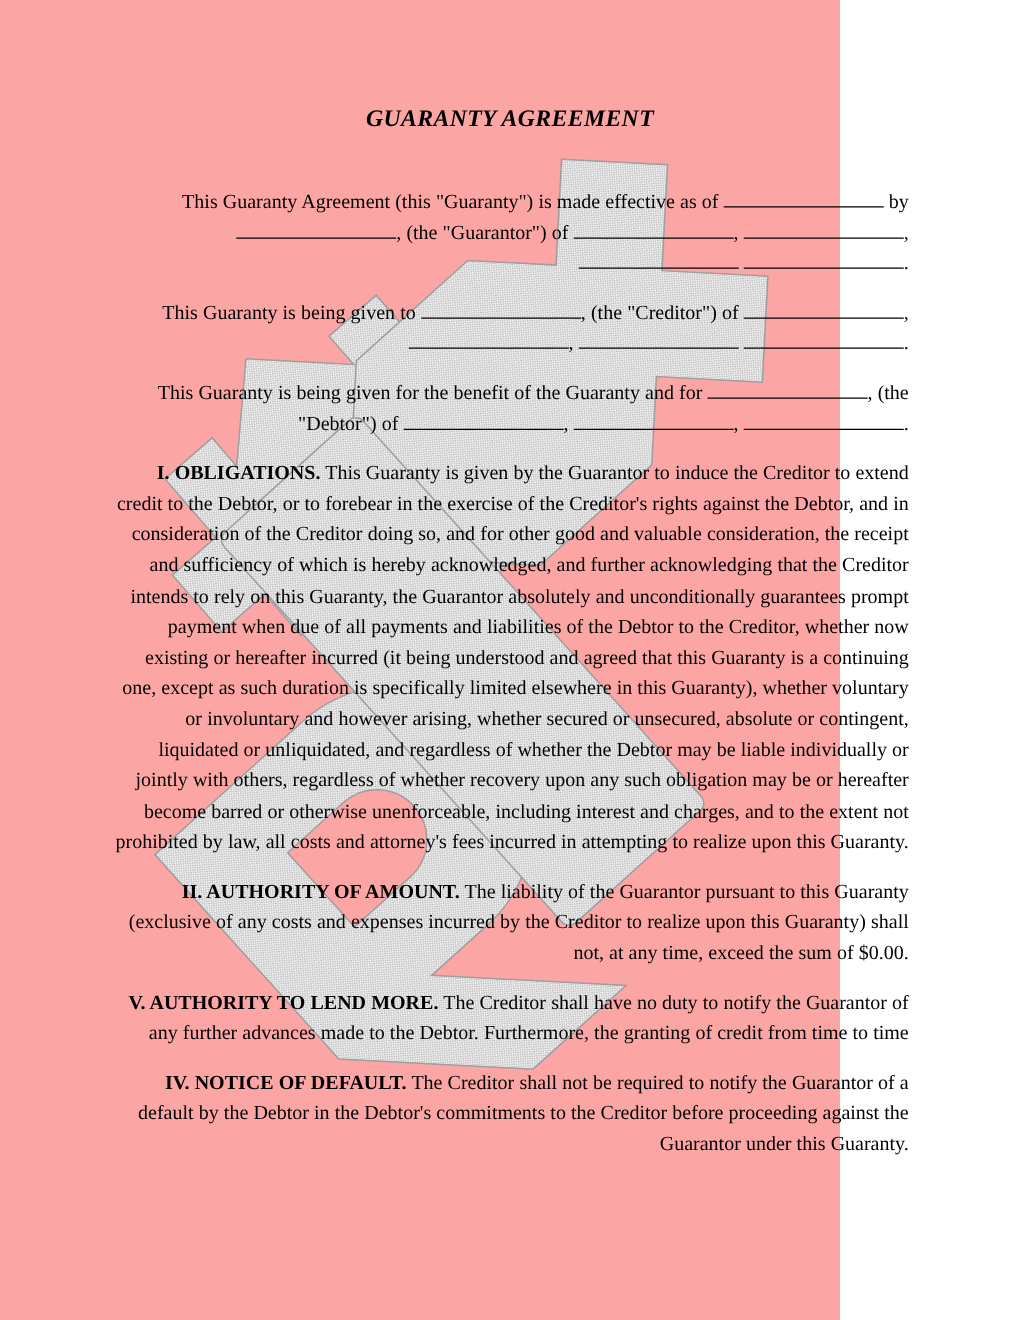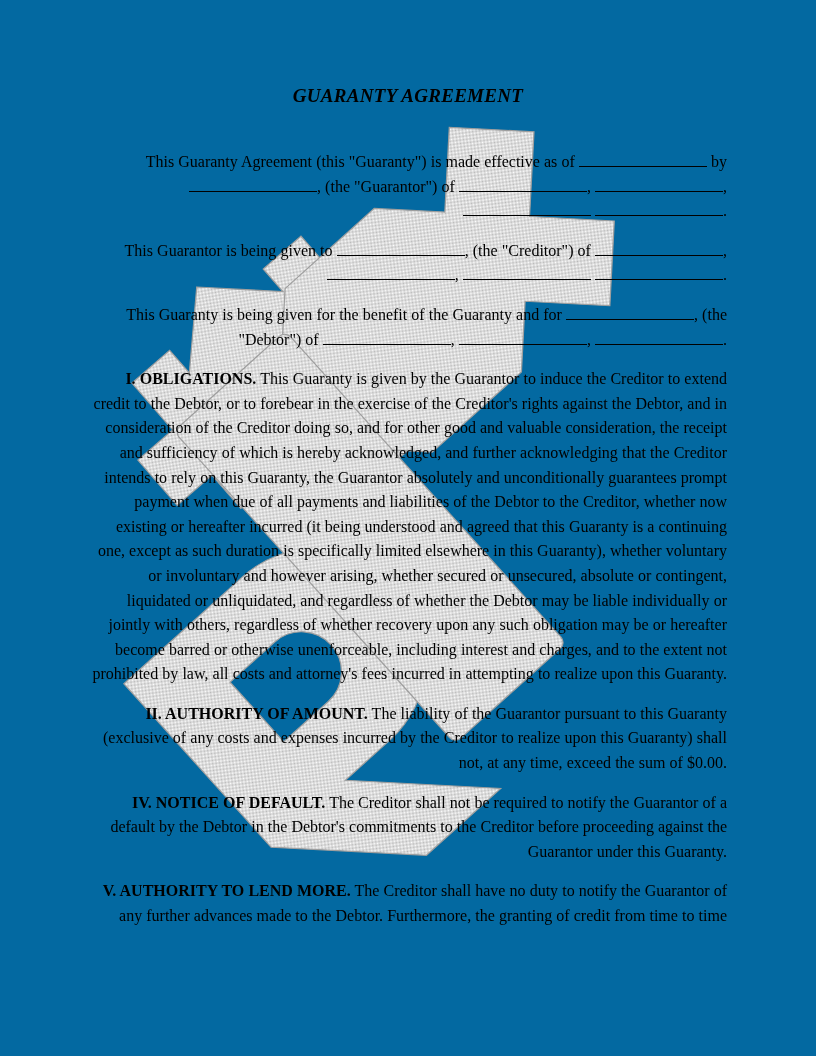--- a/index.html
+++ b/index.html
@@ -12,23 +12,23 @@
     height: 1056px;
     position: relative;
     overflow: hidden;
     font-family: "Liberation Serif", "DejaVu Serif", serif;
     color: #000000;
   }
 
   .page {
     position: absolute;
     inset: 0;
-    width: 816px;
-    height: 1056px;
-    background: #0369a1;
+    width: 672px;
+    height: 1056px;
+    background: #fca5a5;
   }
 
   
   .watermark-layer {
     position: absolute;
     left: 0;
     top: 0;
     width: 816px;
     height: 1056px;
     z-index: 1;
@@ -184,33 +184,33 @@
   <div class="content">
 
     <div class="doc-title">GUARANTY AGREEMENT</div>
 
     <div class="body-block">
 
       <p class="para"><span>This Guaranty Agreement (this "Guaranty") is made effective as of</span> <span class="blank w1"></span> <span>by</span>
       <span class="blank w1"></span><span>, (the "Guarantor") of</span> <span class="blank w1"></span><span>,</span> <span class="blank w1"></span><span>,</span>
       <span class="blank w1"></span> <span class="blank w1"></span><span>.</span></p>
 
-      <p class="para"><span>This Guarantor is being given to</span> <span class="blank w1"></span><span>, (the "Creditor") of</span> <span class="blank w1"></span><span>,</span>
+      <p class="para"><span>This Guaranty is being given to</span> <span class="blank w1"></span><span>, (the "Creditor") of</span> <span class="blank w1"></span><span>,</span>
       <span class="blank w1"></span><span>,</span> <span class="blank w1"></span> <span class="blank w1"></span><span>.</span></p>
 
       <p class="para"><span>This Guaranty is being given for the benefit of the Guaranty and for</span> <span class="blank w1"></span><span>, (the "Debtor") of</span> <span class="blank w1"></span><span>,</span> <span class="blank w1"></span><span>,</span>
       <span class="blank w1"></span><span>.</span></p>
 
       <p class="para"><span class="sec-head">I. OBLIGATIONS.</span> <span>This Guaranty is given by the Guarantor to induce the Creditor to extend credit to the Debtor, or to forebear in the exercise of the Creditor's rights against the Debtor, and in consideration of the Creditor doing so, and for other good and valuable consideration, the receipt and sufficiency of which is hereby acknowledged, and further acknowledging that the Creditor intends to rely on this Guaranty, the Guarantor absolutely and unconditionally guarantees prompt payment when due of all payments and liabilities of the Debtor to the Creditor, whether now existing or hereafter incurred (it being understood and agreed that this Guaranty is a continuing one, except as such duration is specifically limited elsewhere in this Guaranty), whether voluntary or involuntary and however arising, whether secured or unsecured, absolute or contingent, liquidated or unliquidated, and regardless of whether the Debtor may be liable individually or jointly with others, regardless of whether recovery upon any such obligation may be or hereafter become barred or otherwise unenforceable, including interest and charges, and to the extent not prohibited by law, all costs and attorney's fees incurred in attempting to realize upon this Guaranty.</span></p>
 
       <p class="para"><span class="sec-head">II. AUTHORITY OF AMOUNT.</span> <span>The liability of the Guarantor pursuant to this Guaranty (exclusive of any costs and expenses incurred by the Creditor to realize upon this Guaranty) shall not, at any time, exceed the sum of $0.00.</span></p>
 
 
+      <p class="para"><span class="sec-head">V. AUTHORITY TO LEND MORE.</span> <span>The Creditor shall have no duty to notify the Guarantor of any further advances made to the Debtor. Furthermore, the granting of credit from time to time</span></p>
+
       <p class="para"><span class="sec-head">IV. NOTICE OF DEFAULT.</span> <span>The Creditor shall not be required to notify the Guarantor of a default by the Debtor in the Debtor's commitments to the Creditor before proceeding against the Guarantor under this Guaranty.</span></p>
-
-      <p class="para"><span class="sec-head">V. AUTHORITY TO LEND MORE.</span> <span>The Creditor shall have no duty to notify the Guarantor of any further advances made to the Debtor. Furthermore, the granting of credit from time to time</span></p>
 
     </div>
   </div>
 
   <div class="footer-note">This is a RocketLawyer.com document.</div>
 
 </div>
 
 </body></html>

